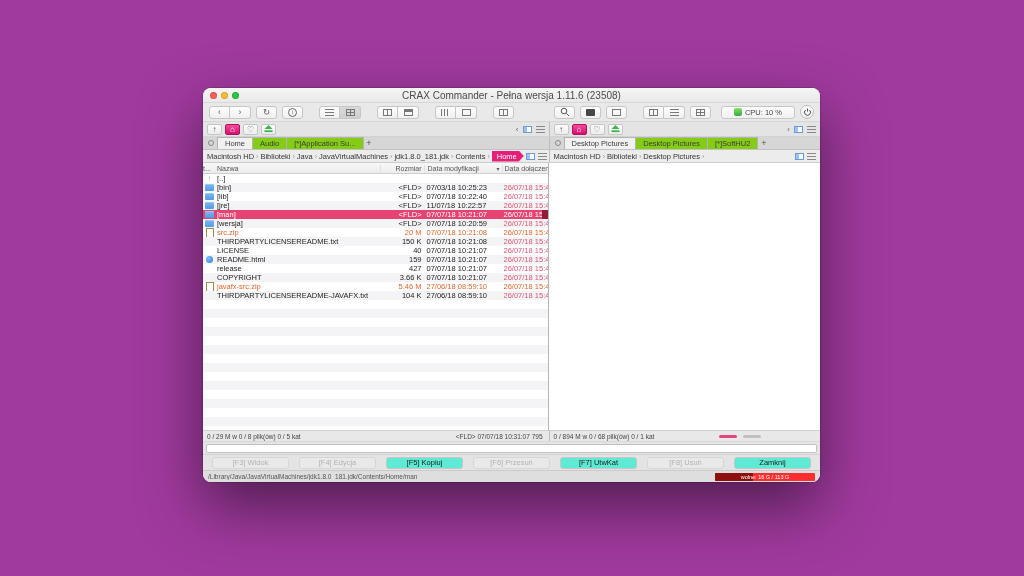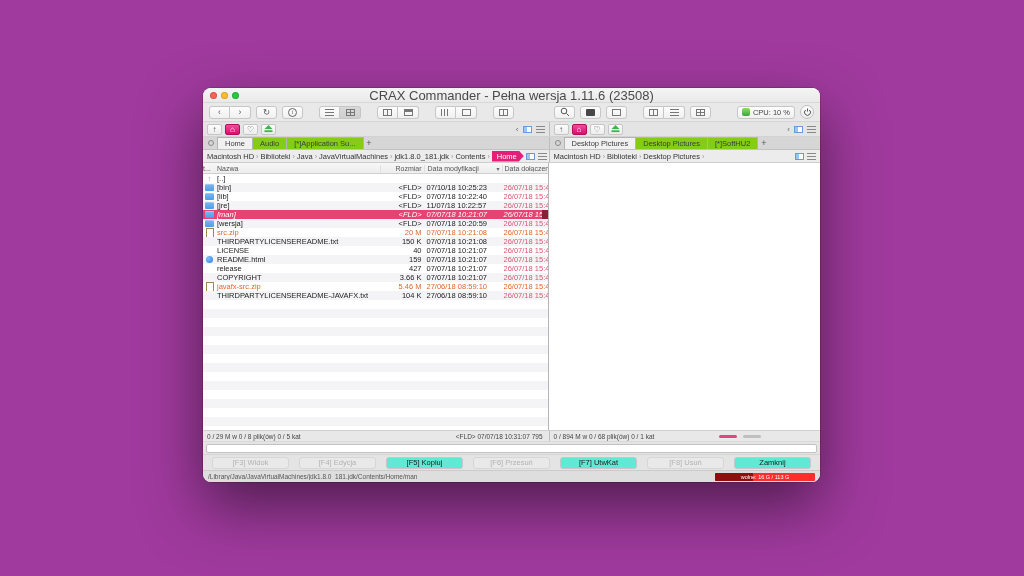--- a/index.html
+++ b/index.html
@@ -24,21 +24,21 @@
     background:#ececec; border-radius:8px; overflow:hidden;
     box-shadow:0 25px 60px rgba(0,0,0,.5), 0 0 0 .5px rgba(0,0,0,.3);
     display:flex; flex-direction:column; color:#333;
   }
 
   .titlebar { flex:0 0 15px; position:relative; display:flex; align-items:center;
     background:linear-gradient(#f5f5f5,#e9e9e9); border-bottom:1px solid #d8d8d8; }
   .lights { display:flex; gap:4px; padding-left:7px; z-index:2; }
   .light { width:7px; height:7px; border-radius:50%; border:.5px solid rgba(0,0,0,.15); }
   .light.red{ background:#ff5f57; } .light.yellow{ background:#febc2e; } .light.green{ background:#28c840; }
-  .title { position:absolute; left:0; right:0; text-align:center; font-size:13px; color:#4a4a4a; }
+  .title { position:absolute; left:0; right:0; text-align:center; font-size:10px; color:#4a4a4a; }
 
   
   .toolbar { flex:0 0 19px; display:flex; align-items:center; gap:5px; padding:0 6px;
     background:#e9e9e9; border-bottom:1px solid #d5d5d5; }
   .seg { display:flex; }
   .tbtn { height:13px; min-width:21px; padding:0 3px; display:flex; align-items:center; justify-content:center;
     background:linear-gradient(#fdfdfd,#f0f0f0); border:1px solid #c6c6c6; border-radius:3px;
     font-size:8.5px; color:#555; line-height:1; }
   .seg .tbtn { border-radius:0; border-left-width:0; }
   .seg .tbtn:first-child { border-radius:3px 0 0 3px; border-left-width:1px; }
@@ -54,21 +54,21 @@
   .ic-sq-split { width:9px; height:7px; border:1px solid #777;
     background:linear-gradient(to right,transparent 45%, #777 45% 55%, transparent 55%); }
   .ic-sq-h { width:9px; height:7px; border:1px solid #777;
     background:linear-gradient(to bottom,#777 0 2px, transparent 2px); }
   .ic-dark { width:9px; height:7px; background:#47474a; border-radius:1px; }
   .ic-info { width:9px; height:9px; border:1px solid #666; border-radius:50%; display:flex;
     align-items:center; justify-content:center; font-size:6px; font-style:italic; color:#666;
     font-family:"Liberation Serif", serif; }
   .ic-green { width:8px; height:8px; border-radius:2px; background:linear-gradient(#8be05e,#36a743); }
   .toolbar-right { margin-left:auto; display:flex; align-items:center; gap:5px; }
-  .cpu { height:13px; display:flex; align-items:center; gap:3px; padding:0 4px;
+  .cpu { height:13px; display:flex; align-items:center; gap:3px; padding:0 12px;
     background:linear-gradient(#fdfdfd,#f0f0f0); border:1px solid #c6c6c6; border-radius:3px;
     font-size:7.5px; color:#444; }
   .power { width:14px; height:14px; border-radius:50%; border:1px solid #c0c0c0;
     background:linear-gradient(#fdfdfd,#ececec); display:flex; align-items:center; justify-content:center; }
 
   
   .splitrow { display:flex; }
   .half-l { width:56%; display:flex; align-items:center; }
   .half-r { width:44%; display:flex; align-items:center; border-left:1px solid #bdbdbd; }
 
@@ -117,21 +117,21 @@
   .frow { position:relative; height:9px; display:flex; align-items:center; font-size:7.5px; color:#222; line-height:9px; }
   .frow:nth-child(even) { background:#f4f4f6; }
   .cell { overflow:hidden; white-space:nowrap; }
   .c-type { width:13px; display:flex; align-items:center; justify-content:center; }
   .c-name { flex:1; padding-left:1px; }
   .c-size { width:44px; text-align:right; padding-right:2px; }
   .c-mod  { width:78px; padding-left:3px; }
   .c-add  { width:46px; padding-left:2px; color:#d85570; }
   .frow.acc .cell { color:#e0672a; }
   .frow.sel { background:#e64372; }
-  .frow.sel .cell { color:#fff;font-style:italic; }
+  .frow.sel .cell { color:#fff; }
   .frow.sel::after { content:""; position:absolute; right:0; top:0; bottom:0; width:6px; background:#8f1d37; }
   .c-type[data-icon="up"]::before { content:"↑"; color:#8a8a8a; font-size:7px; }
   .c-type[data-icon="folder"]::before { content:""; width:9px; height:7px; border-radius:1px;
     background:linear-gradient(#7db8ef,#509be4); box-shadow:inset 0 .5px 0 rgba(255,255,255,.5); }
   .c-type[data-icon="zip"]::before { content:""; width:6px; height:8px; background:#fdfdfd; border:1px solid #9a8a50; }
   .c-type[data-icon="html"]::before { content:""; width:7px; height:7px; border-radius:50%;
     background:radial-gradient(circle at 35% 35%, #7ec0ff, #2f7bd8); }
   .filler { flex:1; background:repeating-linear-gradient(to bottom, #fff 0 9px, #f4f4f6 9px 18px); }
 
   .statusrow { flex:0 0 11px; background:#e8e8e8; border-top:1px solid #cfcfcf; font-size:6.5px; color:#444; }
@@ -375,21 +375,21 @@
             <span class="cell c-type" data-icon="up"></span>
             <span class="cell c-name">[..]</span>
             <span class="cell c-size"></span>
             <span class="cell c-mod"></span>
             <span class="cell c-add"></span>
           </div>
           <div class="frow">
             <span class="cell c-type" data-icon="folder"></span>
             <span class="cell c-name">[bin]</span>
             <span class="cell c-size">&lt;FLD&gt;</span>
-            <span class="cell c-mod">07/10/18 10:25:23</span>
+            <span class="cell c-mod">07/03/18 10:25:23</span>
             <span class="cell c-add">26/07/18 15:4</span>
           </div>
           <div class="frow">
             <span class="cell c-type" data-icon="folder"></span>
             <span class="cell c-name">[lib]</span>
             <span class="cell c-size">&lt;FLD&gt;</span>
             <span class="cell c-mod">07/07/18 10:22:40</span>
             <span class="cell c-add">26/07/18 15:4</span>
           </div>
           <div class="frow">

